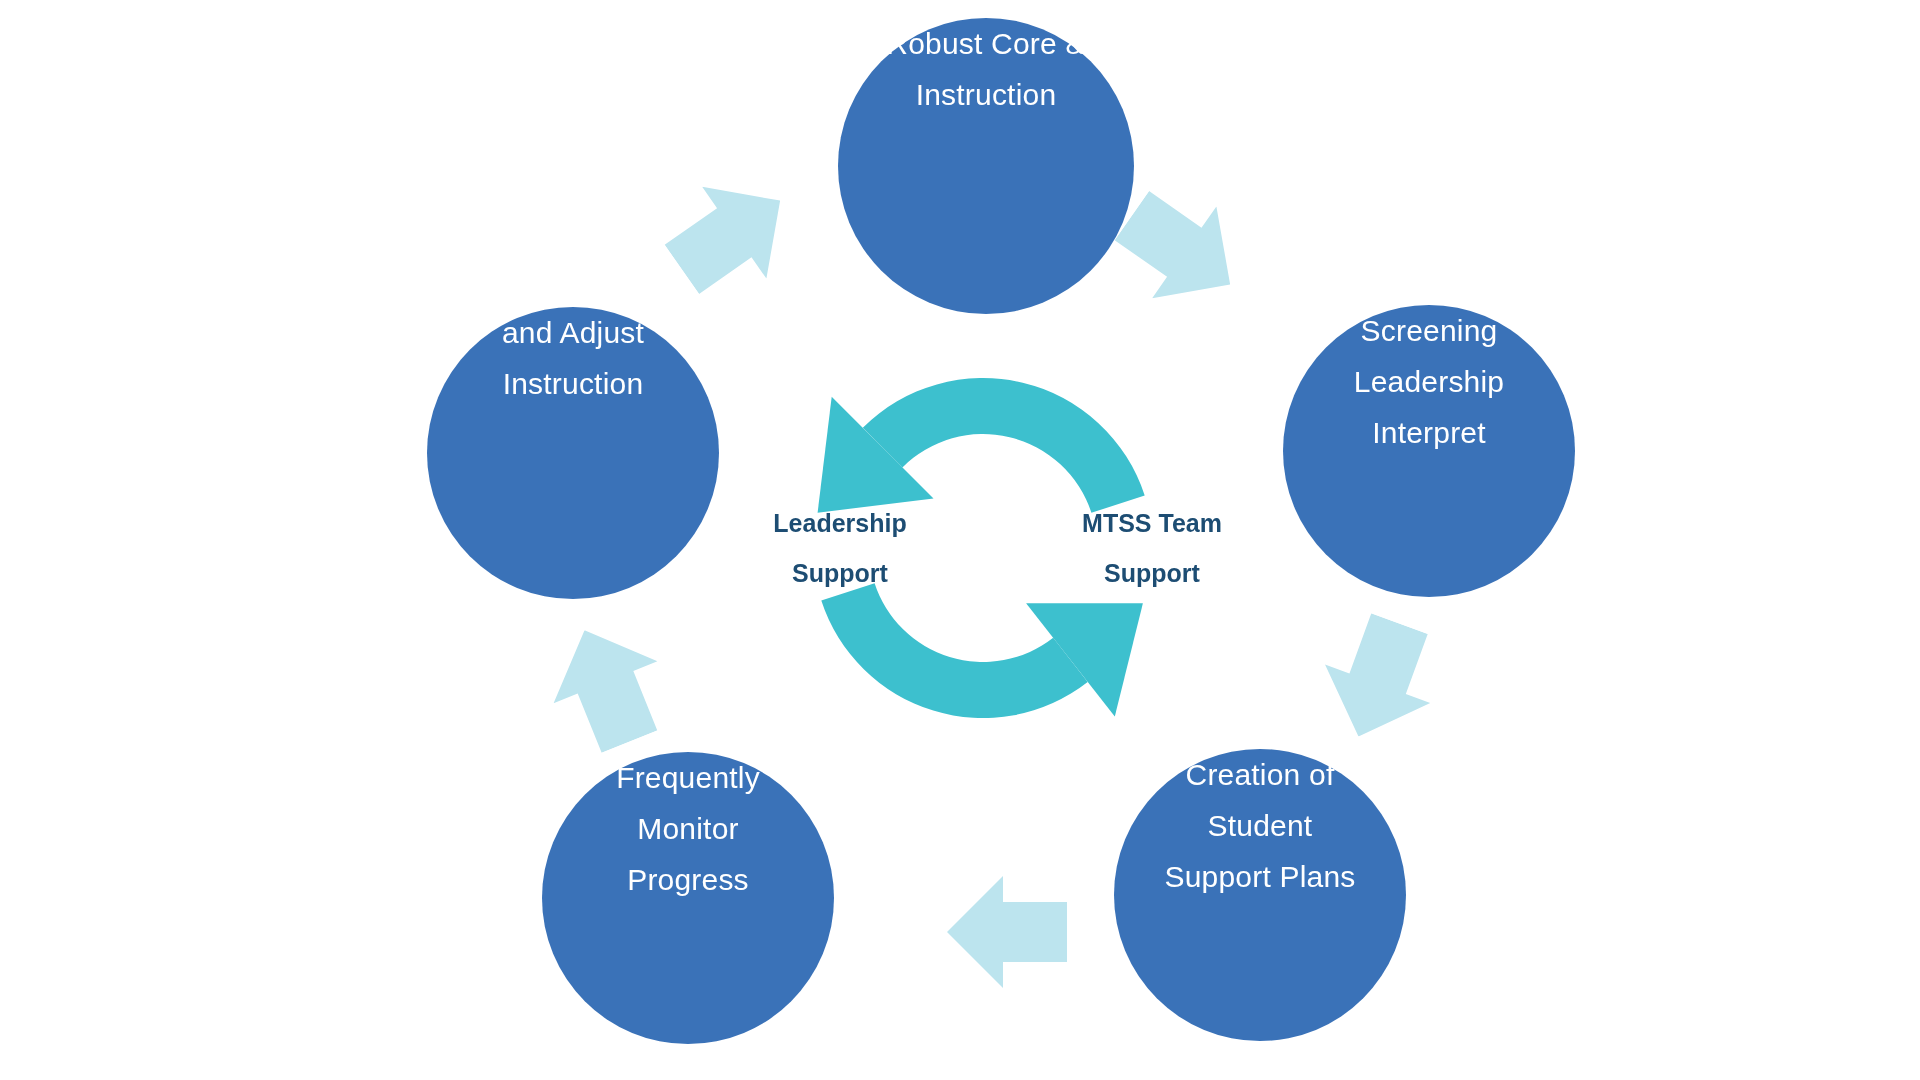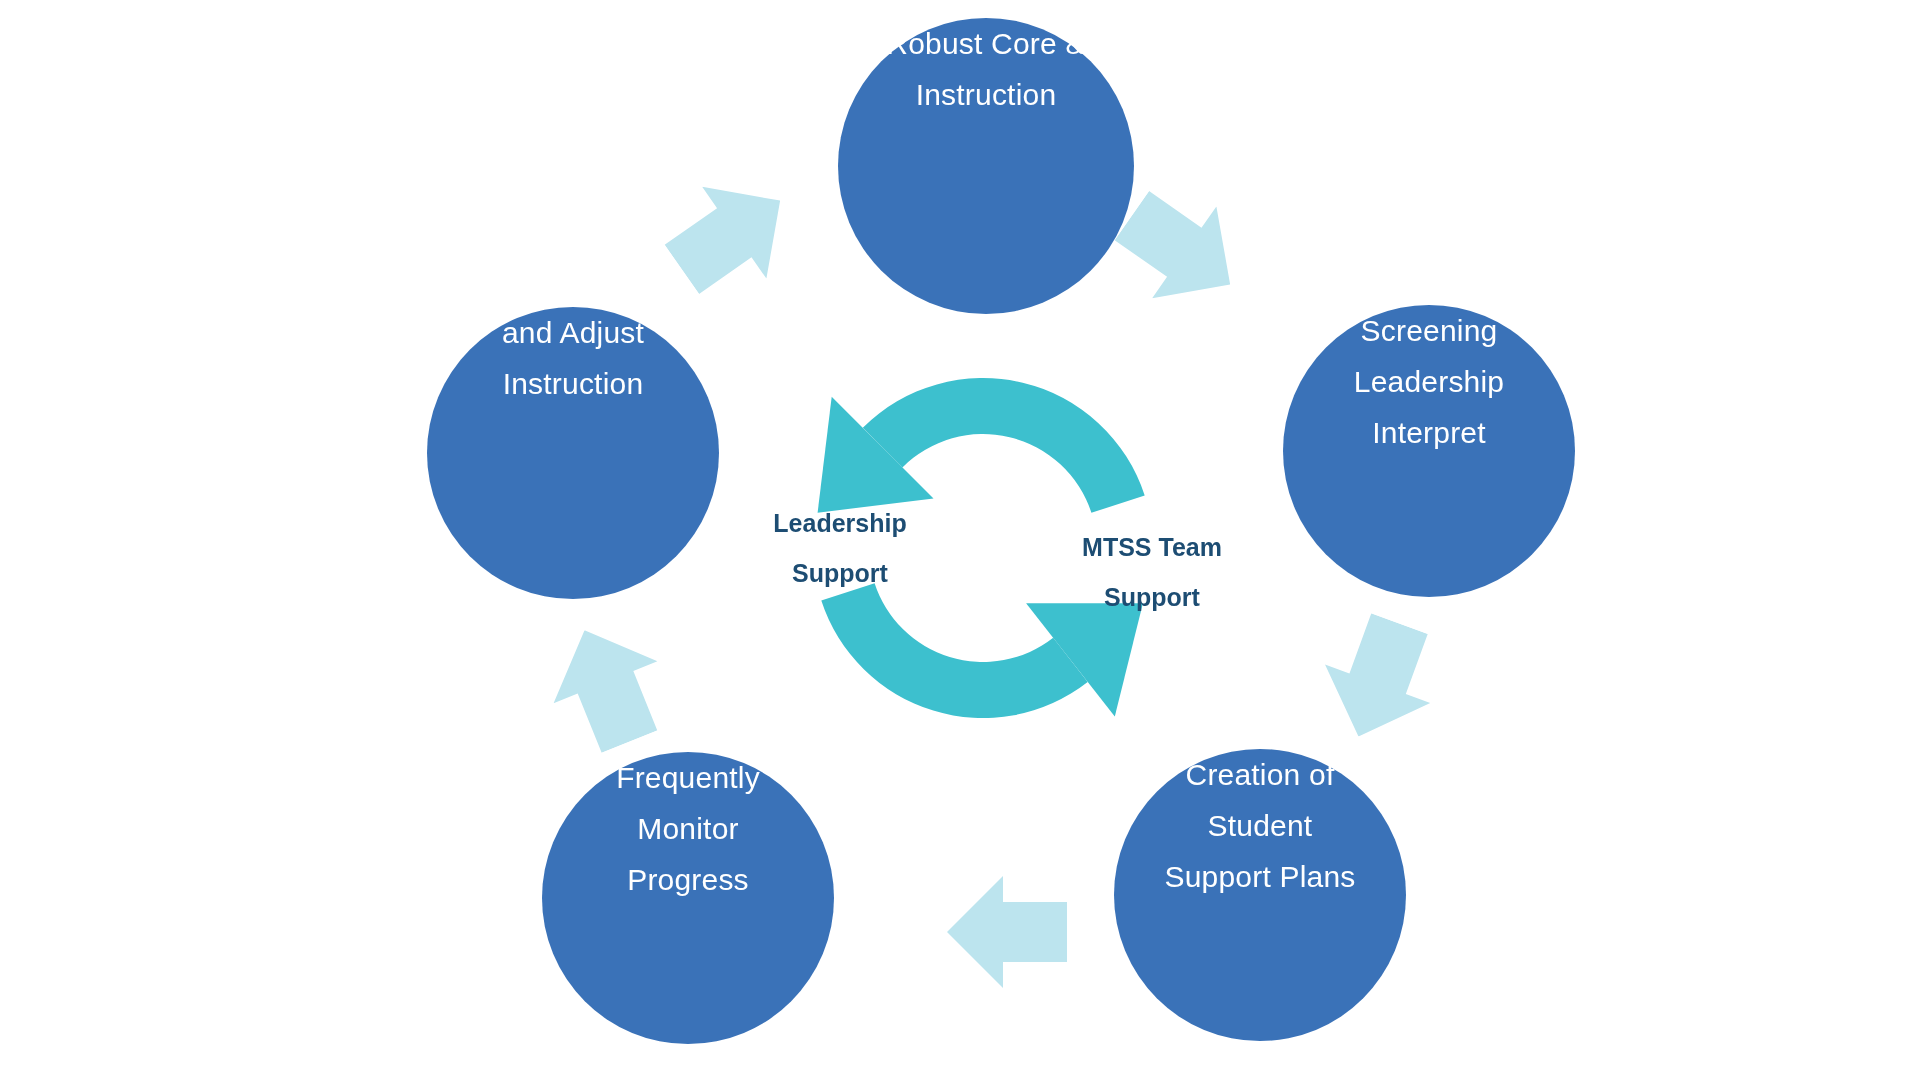--- a/index.html
+++ b/index.html
@@ -45,21 +45,21 @@
   .cycle-icon path, .cycle-icon polygon { fill: var(--cycle-icon, #3dc0ce); }
 
   
   .center-label {
     position: absolute; width: 240px;
     color: var(--center-label, #1d4d73);
     font-size: 25px; font-weight: 700; line-height: 50px;
     text-align: center;
   }
   .label-leadership { left: 720px;  top: 498px; }
-  .label-mtss       { left: 1032px; top: 522px; }
+  .label-mtss       { left: 1032px; top: 498px; }
 </style>
 </head>
 <body>
 
 <div class="canvas">
 
   <div class="flow-arrow arrow-1">
     <svg viewBox="0 0 120 112">
         <polygon points="0,26 64,26 64,0 120,56 64,112 64,86 0,86"></polygon>
       </svg>

